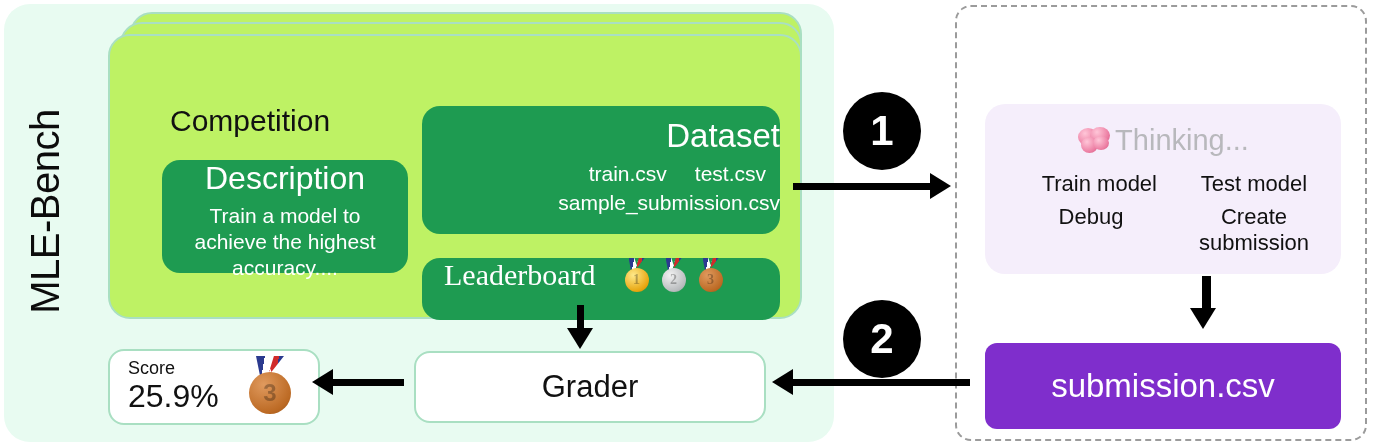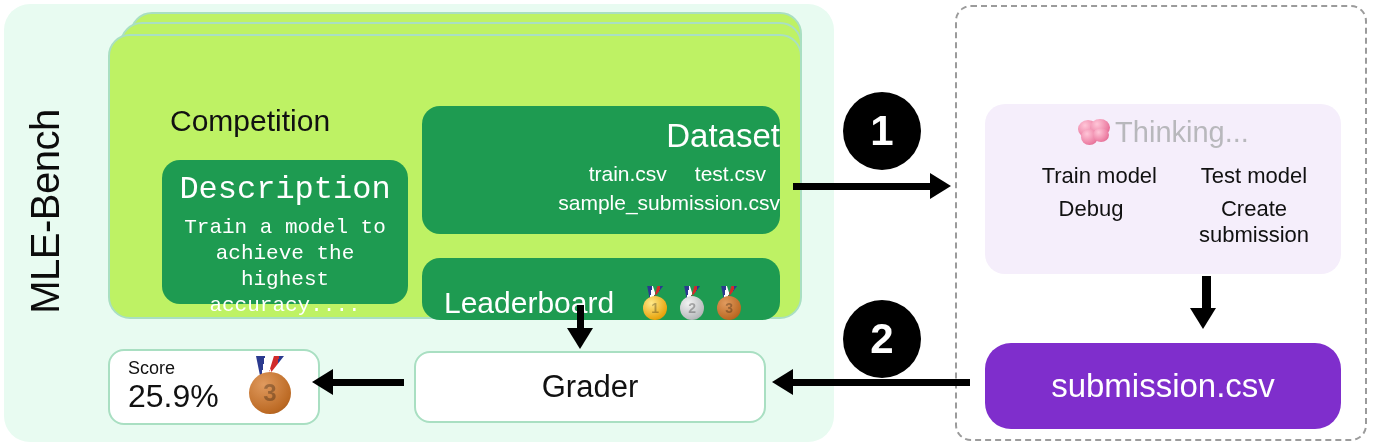--- a/index.html
+++ b/index.html
@@ -75,24 +75,22 @@
     background: #1E9B51;
     border-radius: 18px;
     color: #ffffff;
     box-sizing: border-box;
   }
 
   .desc-box {
     left: 52px;
     top: 124px;
     width: 246px;
-    height: 144px;
-    padding-top: 12px;
+    height: 113px;
     text-align: center;
-    font-family: Liberation Mono, monospace;
   }
   .desc-title {
     font-size: 32px;
     line-height: 1.15;
   }
   .desc-body {
     font-size: 21px;
     line-height: 1.24;
     margin-top: 6px;
     padding: 0 12px;
@@ -116,22 +114,23 @@
     line-height: 1.35;
   }
   .dataset-files .file-row-1 span { margin: 0 14px; }
 
   .leaderboard-box {
     left: 312px;
     top: 222px;
     width: 358px;
     height: 62px;
     display: flex;
-    align-items: flex-end;
+    align-items: flex-start;
     padding-left: 22px;
+    font-family: Liberation Serif, serif;
   }
   .leaderboard-title {
     font-size: 30px;
   }
   .medal-row {
     display: flex;
     gap: 7px;
     margin-left: 26px;
     align-items: center;
   }
@@ -255,21 +254,21 @@
     width: 356px;
     height: 170px;
     background: #F5EEFB;
     border-radius: 20px;
   }
   .thinking-row {
     display: flex;
     align-items: center;
     justify-content: center;
     gap: 4px;
-    padding-top: 12px;
+    padding-top: 20px;
   }
   .brain-icon {
     width: 34px;
     height: 27px;
     position: relative;
     display: inline-block;
   }
   .brain-icon .lobe {
     position: absolute;
     border-radius: 50%;
@@ -297,21 +296,21 @@
   .agent-actions .a3 { text-align: center; padding-right: 6px; margin-left: 40px; }
   .agent-actions .a4 { text-align: center; padding-left: 4px; }
 
   .submission-box {
     position: absolute;
     left: 28px;
     top: 336px;
     width: 356px;
     height: 86px;
     background: #7F2ECC;
-    border-radius: 26px;
+    border-radius: 12px;
     display: flex;
     align-items: center;
     justify-content: center;
     color: #ffffff;
     font-size: 33px;
   }
 
   
   .step-badge {
     position: absolute;

